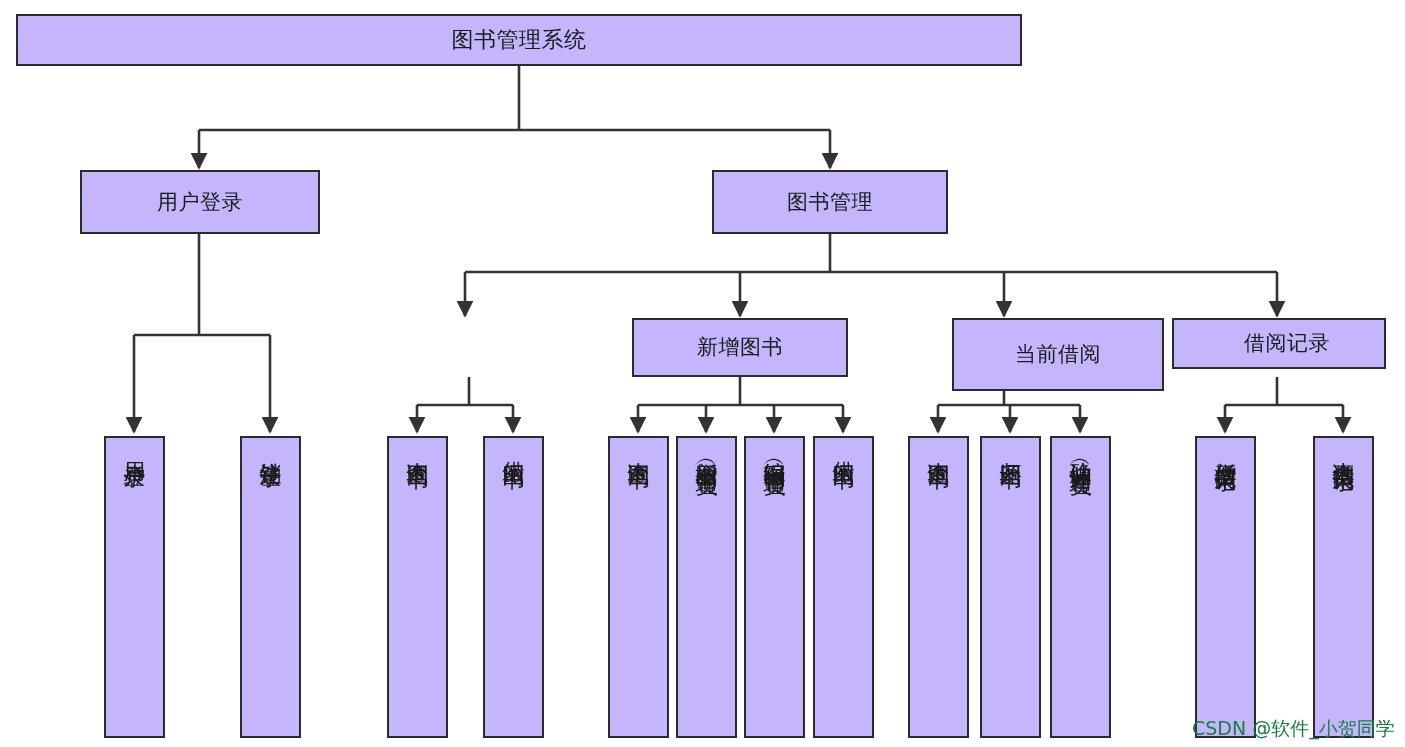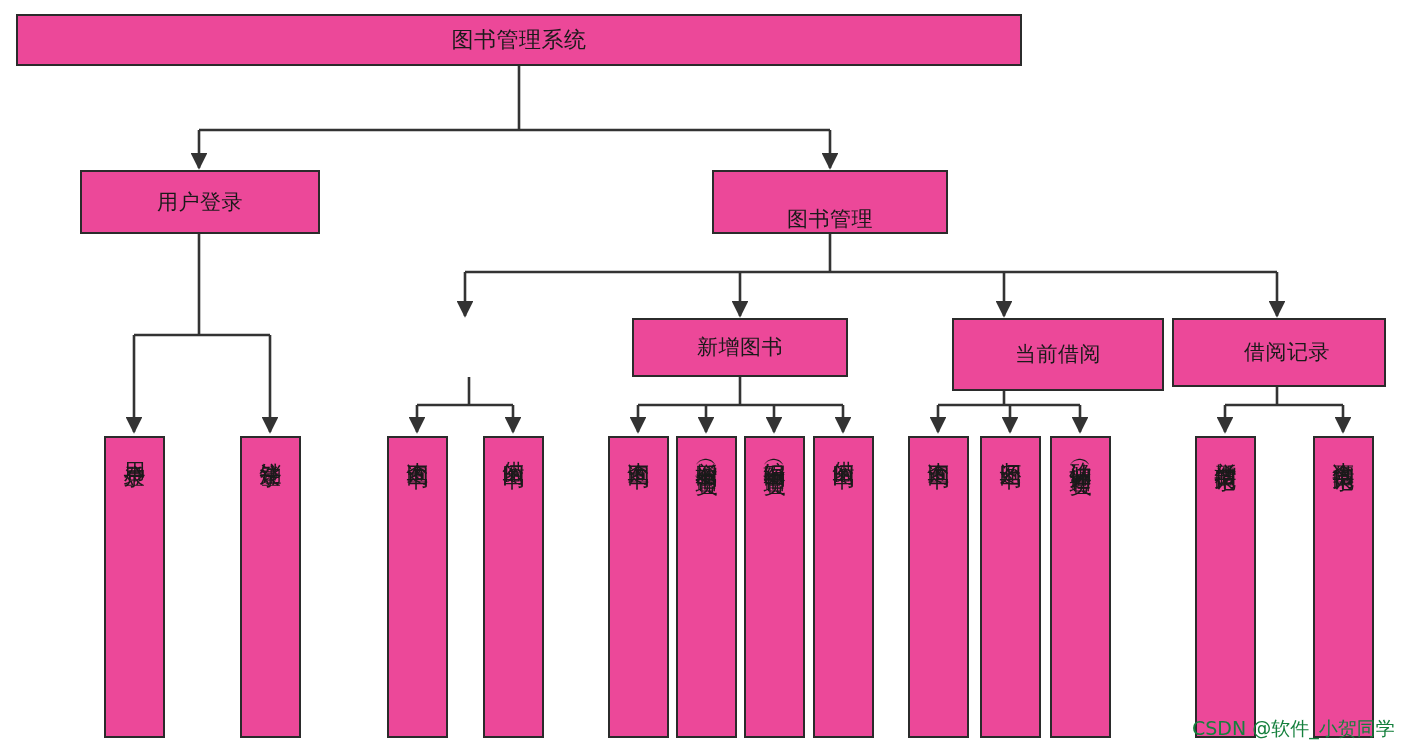--- a/index.html
+++ b/index.html
@@ -21,21 +21,21 @@
     left: 0;
     top: 0;
     width: 1405px;
     height: 747px;
     pointer-events: none;
   }
   .node {
     position: absolute;
     box-sizing: border-box;
     border: 2px solid #2b2b2b;
-    background: #ec4899;
+    background: #c4b5fd;
     display: flex;
     align-items: center;
     justify-content: center;
     color: #1a1a1a;
     z-index: 2;
   }
   .node-label {
     display: block;
     text-align: center;
     line-height: 1.18;
@@ -131,31 +131,31 @@
     </g>
   </svg>
 
   <div class="node h-node root" style="left:16px; top:14px; width:1006px; height:52px;">
     <span class="node-label">图书管理系统</span>
   </div>
 
   <div class="node h-node" style="left:80px; top:170px; width:240px; height:64px;">
     <span class="node-label">用户登录</span>
   </div>
-  <div class="node h-node" style="left:712px; top:170px; width:236px; height:64px;align-items:flex-end;">
+  <div class="node h-node" style="left:712px; top:170px; width:236px; height:64px;">
     <span class="node-label">图书管理</span>
   </div>
 
   <div class="node h-node" style="left:632px; top:318px; width:216px; height:59px;">
     <span class="node-label">新增图书</span>
   </div>
   <div class="node h-node" style="left:952px; top:318px; width:212px; height:73px;">
     <span class="node-label">当前借阅</span>
   </div>
-  <div class="node h-node" style="left:1172px; top:318px; width:214px; height:69px;padding-left:16px;">
+  <div class="node h-node" style="left:1172px; top:318px; width:214px; height:51px;padding-left:16px;">
     <span class="node-label">借阅记录</span>
   </div>
 
   <div class="node v-node" style="left:104px; top:436px; width:61px; height:302px;">
     <span class="node-label">用户登录</span>
   </div>
   <div class="node v-node" style="left:240px; top:436px; width:61px; height:302px;">
     <span class="node-label">注销登录</span>
   </div>
 

